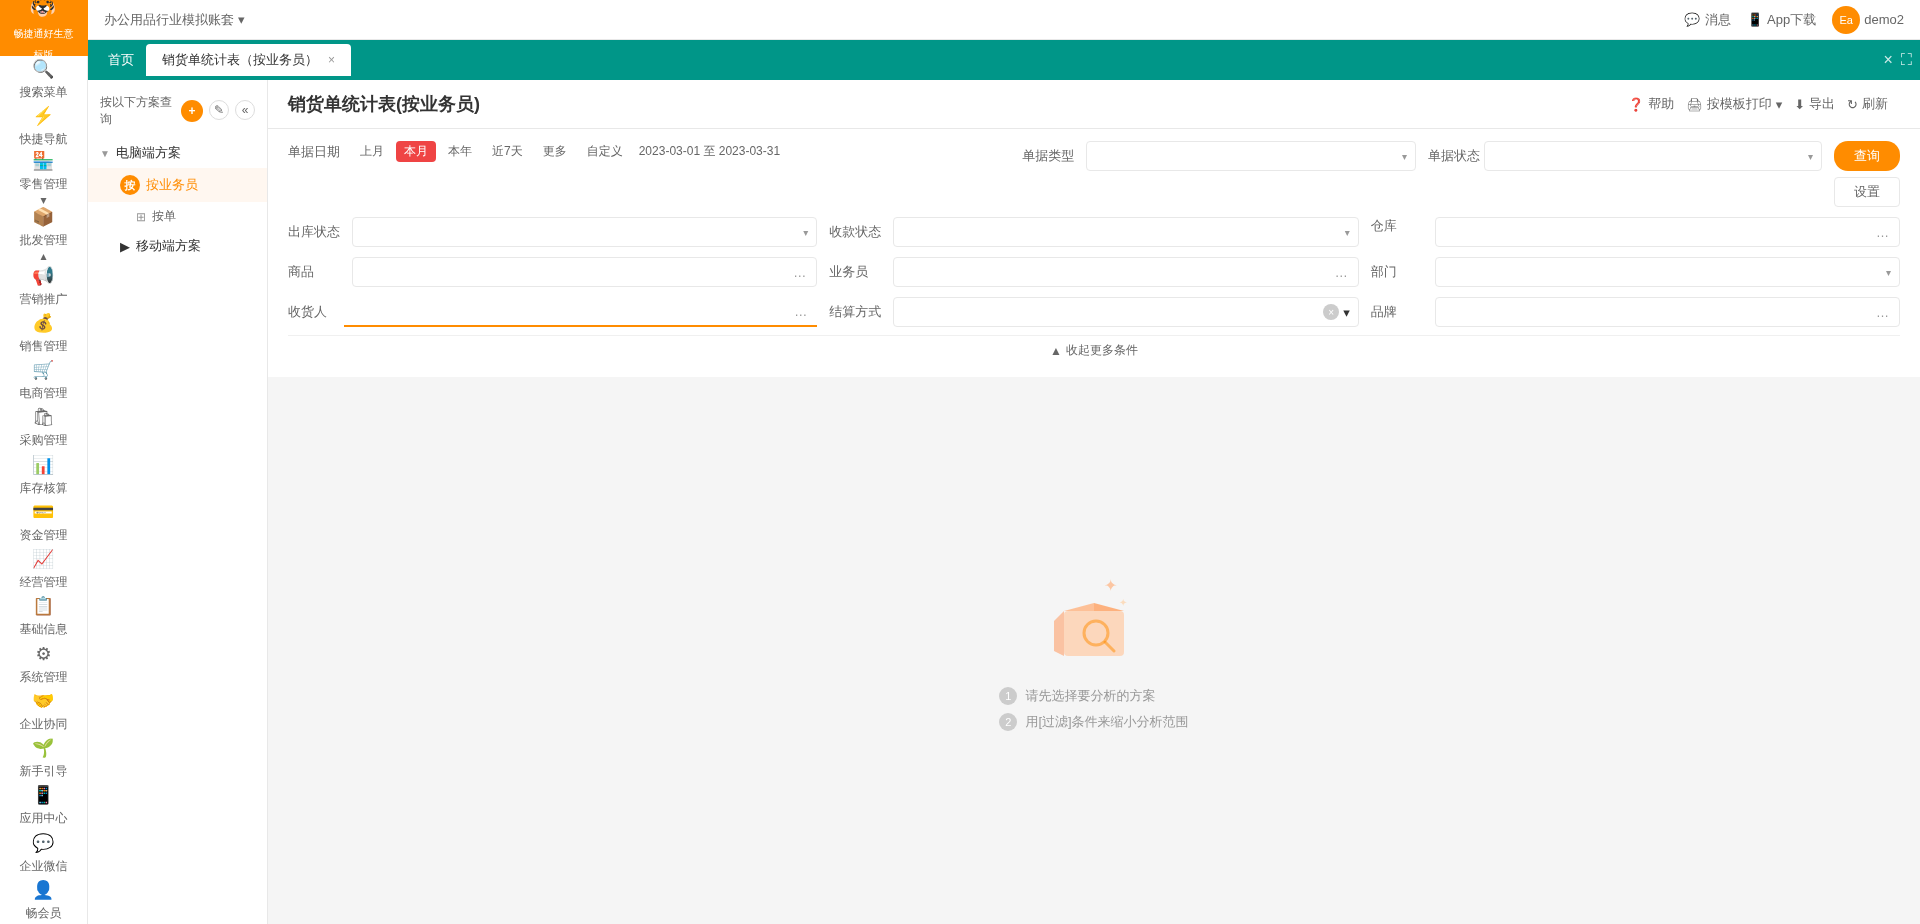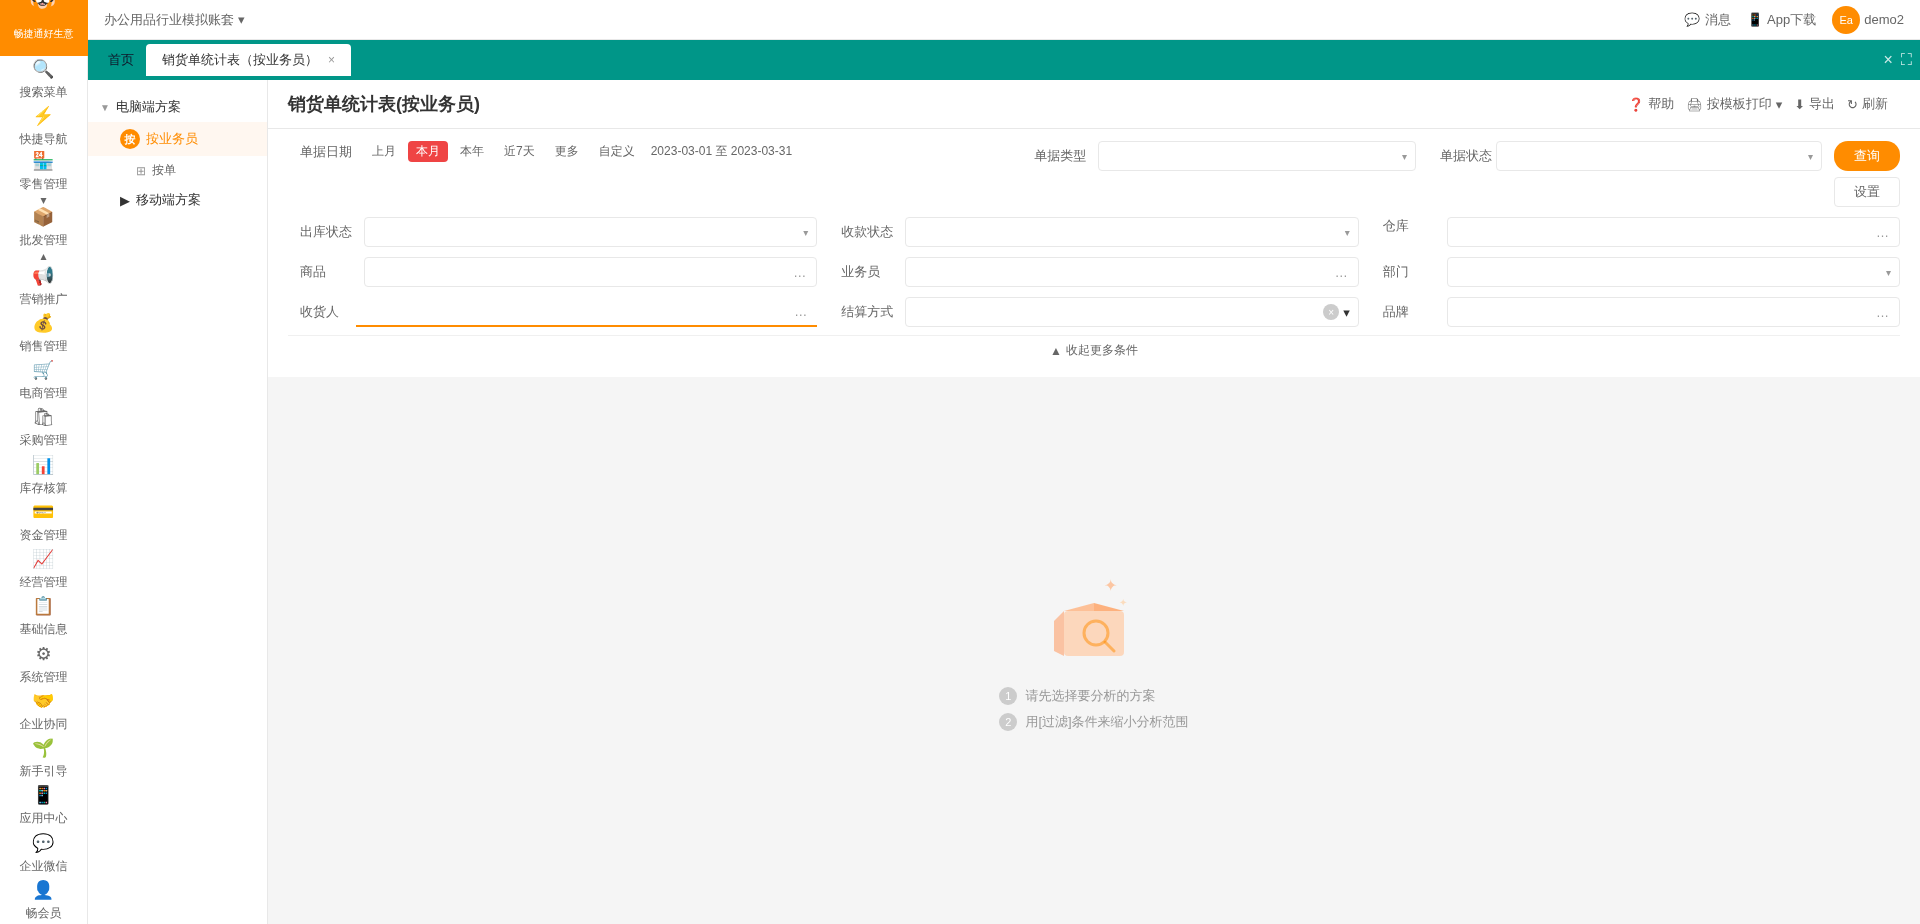--- a/index.html
+++ b/index.html
@@ -2,40 +2,40 @@
 <html><head>
   <meta charset="utf-8">
   <style>
     * { box-sizing: border-box; margin: 0; padding: 0; }
     body { font-family: 'Microsoft YaHei', Arial, sans-serif; font-size: 13px; background: #f5f5f5; color: #333; display: flex; height: 924px; overflow: hidden; }
 
     
     .sidebar { width: 88px; background: #fff; border-right: 1px solid #e8e8e8; display: flex; flex-direction: column; align-items: center; padding-top: 0; flex-shrink: 0; }
     .sidebar-logo { width: 88px; height: 56px; background: #ff8c00; display: flex; flex-direction: column; align-items: center; justify-content: center; color: #fff; font-size: 11px; cursor: pointer; }
     .sidebar-logo-icon { font-size: 22px; }
-    .sidebar-logo-text { font-size: 10px; margin-top: 15px; }
+    .sidebar-logo-text { font-size: 10px; margin-top: 7px; }
     .sidebar-item { width: 88px; height: 56px; display: flex; flex-direction: column; align-items: center; justify-content: center; cursor: pointer; color: #666; font-size: 12px; border-bottom: none; }
     .sidebar-item .icon { font-size: 18px; margin-bottom: 4px; }
 
     
     .main { flex: 1; display: flex; flex-direction: column; overflow: hidden; }
 
     
     .top-header { height: 40px; background: #fff; border-bottom: 1px solid #e8e8e8; display: flex; align-items: center; padding: 0 16px; justify-content: space-between; }
     .top-header-left { display: flex; align-items: center; gap: 8px; font-size: 13px; color: #666; }
     .top-header-dropdown { display: flex; align-items: center; gap: 4px; cursor: pointer; }
     .top-header-right { display: flex; align-items: center; gap: 16px; color: #666; font-size: 13px; }
     .top-header-right-item { display: flex; align-items: center; gap: 4px; cursor: pointer; }
     .avatar { width: 28px; height: 28px; border-radius: 50%; background: #ff8c00; display: flex; align-items: center; justify-content: center; color: #fff; font-size: 11px; }
 
     
     .tab-bar { height: 40px; background: #009688; display: flex; align-items: center; padding: 0 8px; }
     .tab-item { height: 32px; padding: 0 16px; display: flex; align-items: center; gap: 6px; cursor: pointer; color: rgba(255,255,255,0.8); font-size: 13px; border-radius: 4px 4px 0 0; }
     .tab-item.active { background: #fff; color: #333; }
-    .tab-home { color: #0f172a; font-size: 13px; padding: 0 12px; cursor: pointer; }
+    .tab-home { color: #ffffff; font-size: 13px; padding: 0 12px; cursor: pointer; }
     .tab-close { font-size: 12px; color: #999; cursor: pointer; margin-left: 4px; }
     .tab-bar-right { margin-left: auto; display: flex; align-items: center; gap: 8px; }
     .tab-bar-btn { color: rgba(255,255,255,0.8); cursor: pointer; font-size: 16px; }
 
     
     .content { flex: 1; display: flex; overflow: hidden; background: #f5f5f5; }
 
     
     .left-panel { width: 180px; background: #fff; border-right: 1px solid #e8e8e8; padding: 8px 0; flex-shrink: 0; }
     .left-panel-header { padding: 6px 12px; font-size: 12px; color: #666; display: flex; align-items: center; justify-content: space-between; }
@@ -55,21 +55,21 @@
 
     
     .page-header { background: #fff; padding: 12px 32px 0 20px; border-bottom: 1px solid #e8e8e8; }
     .page-title-row { display: flex; align-items: center; justify-content: space-between; margin-bottom: 12px; }
     .page-title { font-size: 18px; font-weight: 600; color: #333; }
     .page-header-actions { display: flex; align-items: center; gap: 12px; }
     .header-action-btn { display: flex; align-items: center; gap: 4px; font-size: 13px; color: #666; cursor: pointer; }
 
     
     .filter-area { background: #fff; padding: 12px 20px; }
-    .filter-label { font-size: 13px; color: #666; white-space: nowrap; min-width: 56px; margin-left: 12px; }
+    .filter-label { font-size: 13px; color: #666; white-space: nowrap; min-width: 56px; }
 
     
     .date-filter { display: flex; align-items: center; gap: 4px; }
     .date-btn { padding: 2px 8px; font-size: 12px; color: #666; cursor: pointer; border-radius: 2px; }
     .date-btn.active { background: #ef4444; color: #fff; border-radius: 4px; }
     .date-range { font-size: 12px; color: #666; }
 
     
     .select-field { flex: 1; border: 1px solid #e8e8e8; border-radius: 4px; height: 30px; padding: 0 8px; display: flex; align-items: center; justify-content: space-between; cursor: pointer; background: #fff; font-size: 13px; color: #ccc; }
     .select-field .arrow-down { color: #999; font-size: 10px; }
@@ -217,20 +217,28 @@
     </div>
     <div class="tab-bar-right">
       <span class="tab-bar-btn">×</span>
       <span class="tab-bar-btn">⛶</span>
     </div>
   </div>
 
   <div class="content">
 
     <div class="left-panel">
+      <div class="left-panel-header">
+        <span>按以下方案查询</span>
+        <div class="left-panel-actions">
+          <div class="orange-circle">+</div>
+          <div class="left-panel-action-btn">✎</div>
+          <div class="left-panel-action-btn">«</div>
+        </div>
+      </div>
       <div class="left-panel-group">
         <div class="left-panel-group-header">
           <span class="arrow">▼</span>
           <span>电脑端方案</span>
         </div>
         <div class="left-panel-item active">
           <div class="orange-circle-btn" style="font-size:11px; width:20px; height:20px;">按</div>
           <span>按业务员</span>
         </div>
         <div class="left-panel-sub-item">

